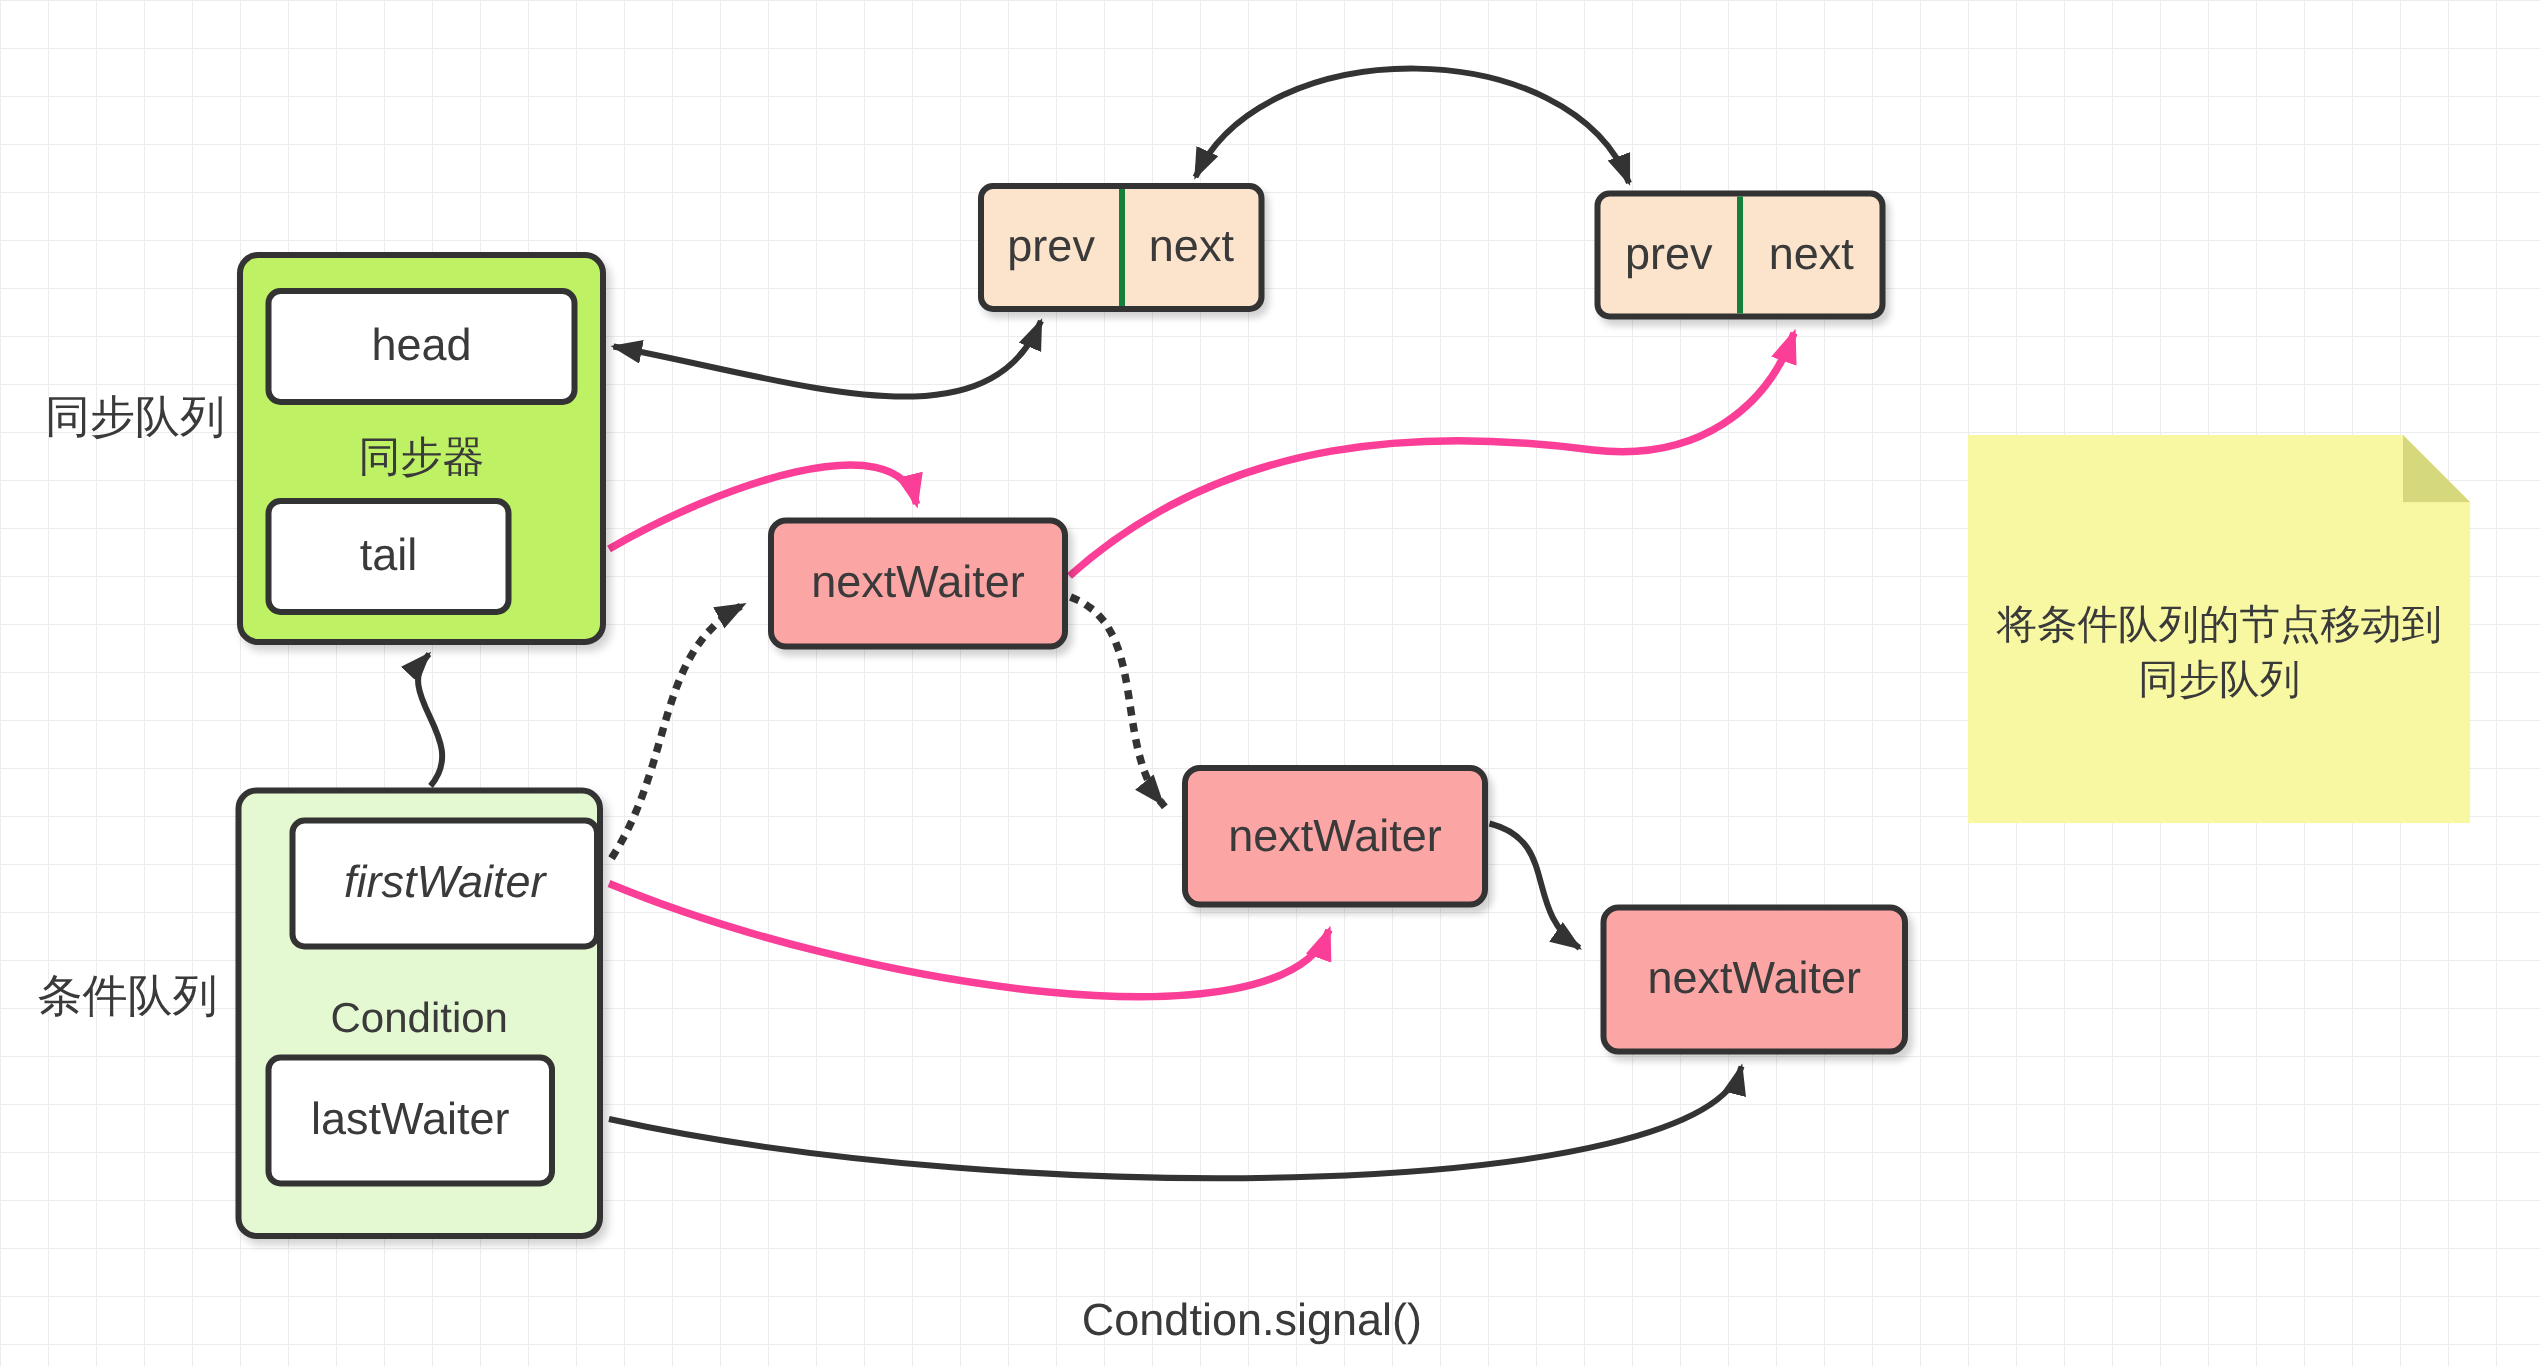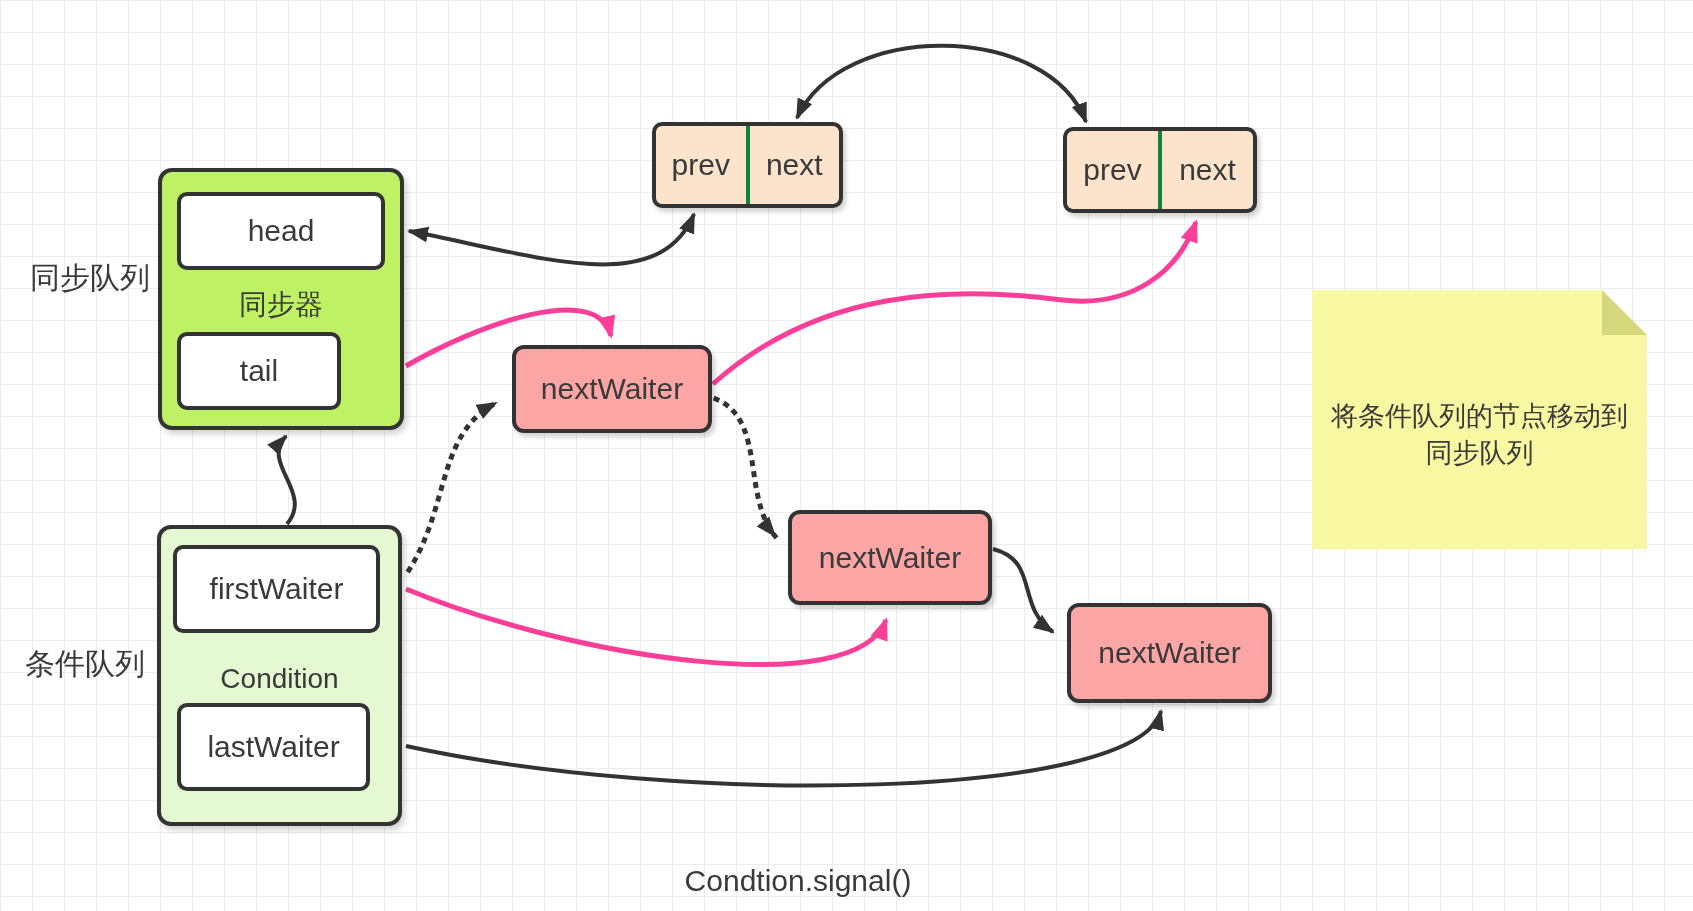--- a/index.html
+++ b/index.html
@@ -30,21 +30,21 @@
     display:flex;align-items:center;justify-content:center;
     font-size:30px;box-sizing:border-box;
   }
   .container-title{
     position:absolute;left:0;width:100%;text-align:center;
     font-size:28px;
   }
 
   
   .side-label{font-size:30px;text-align:center;}
-  .caption{font-size:30px;text-align:center;}
+  .caption{font-size:30px;text-align:right;}
 
   
   .cellbox{
     display:flex;background:#fbe3cc;border:4px solid #333;border-radius:10px;
     box-shadow:3px 4px 5px rgba(0,0,0,.18);box-sizing:border-box;
   }
   .cellbox .cell{
     flex:1;display:flex;align-items:center;justify-content:center;font-size:30px;
   }
   .cellbox .cell + .cell{border-left:4px solid #15803d;}
@@ -109,21 +109,21 @@
   <div class="abs side-label" style="left:25px;top:258px;width:130px;">同步队列</div>
   <div class="abs side-label" style="left:20px;top:644px;width:130px;">条件队列</div>
 
   <div class="abs container orange" style="left:158px;top:168px;width:246px;height:262px;">
     <div class="field" style="left:15px;top:20px;width:208px;height:78px;">head</div>
     <div class="container-title" style="top:114px;">同步器</div>
     <div class="field" style="left:15px;top:160px;width:164px;height:78px;text-align:right;">tail</div>
   </div>
 
   <div class="abs container green" style="left:157px;top:525px;width:245px;height:301px;">
-    <div class="field" style="left:12px;top:16px;width:207px;height:88px;">firstWaiter</div>
+    <div class="field" style="left:32px;top:16px;width:207px;height:88px;font-style:italic;">firstWaiter</div>
     <div class="container-title" style="top:134px;">Condition</div>
     <div class="field" style="left:16px;top:174px;width:193px;height:88px;">lastWaiter</div>
   </div>
 
   <div class="abs cellbox" style="left:652px;top:122px;width:191px;height:86px;">
     <div class="cell">prev</div>
     <div class="cell">next</div>
   </div>
 
   <div class="abs cellbox" style="left:1063px;top:127px;width:194px;height:86px;">

